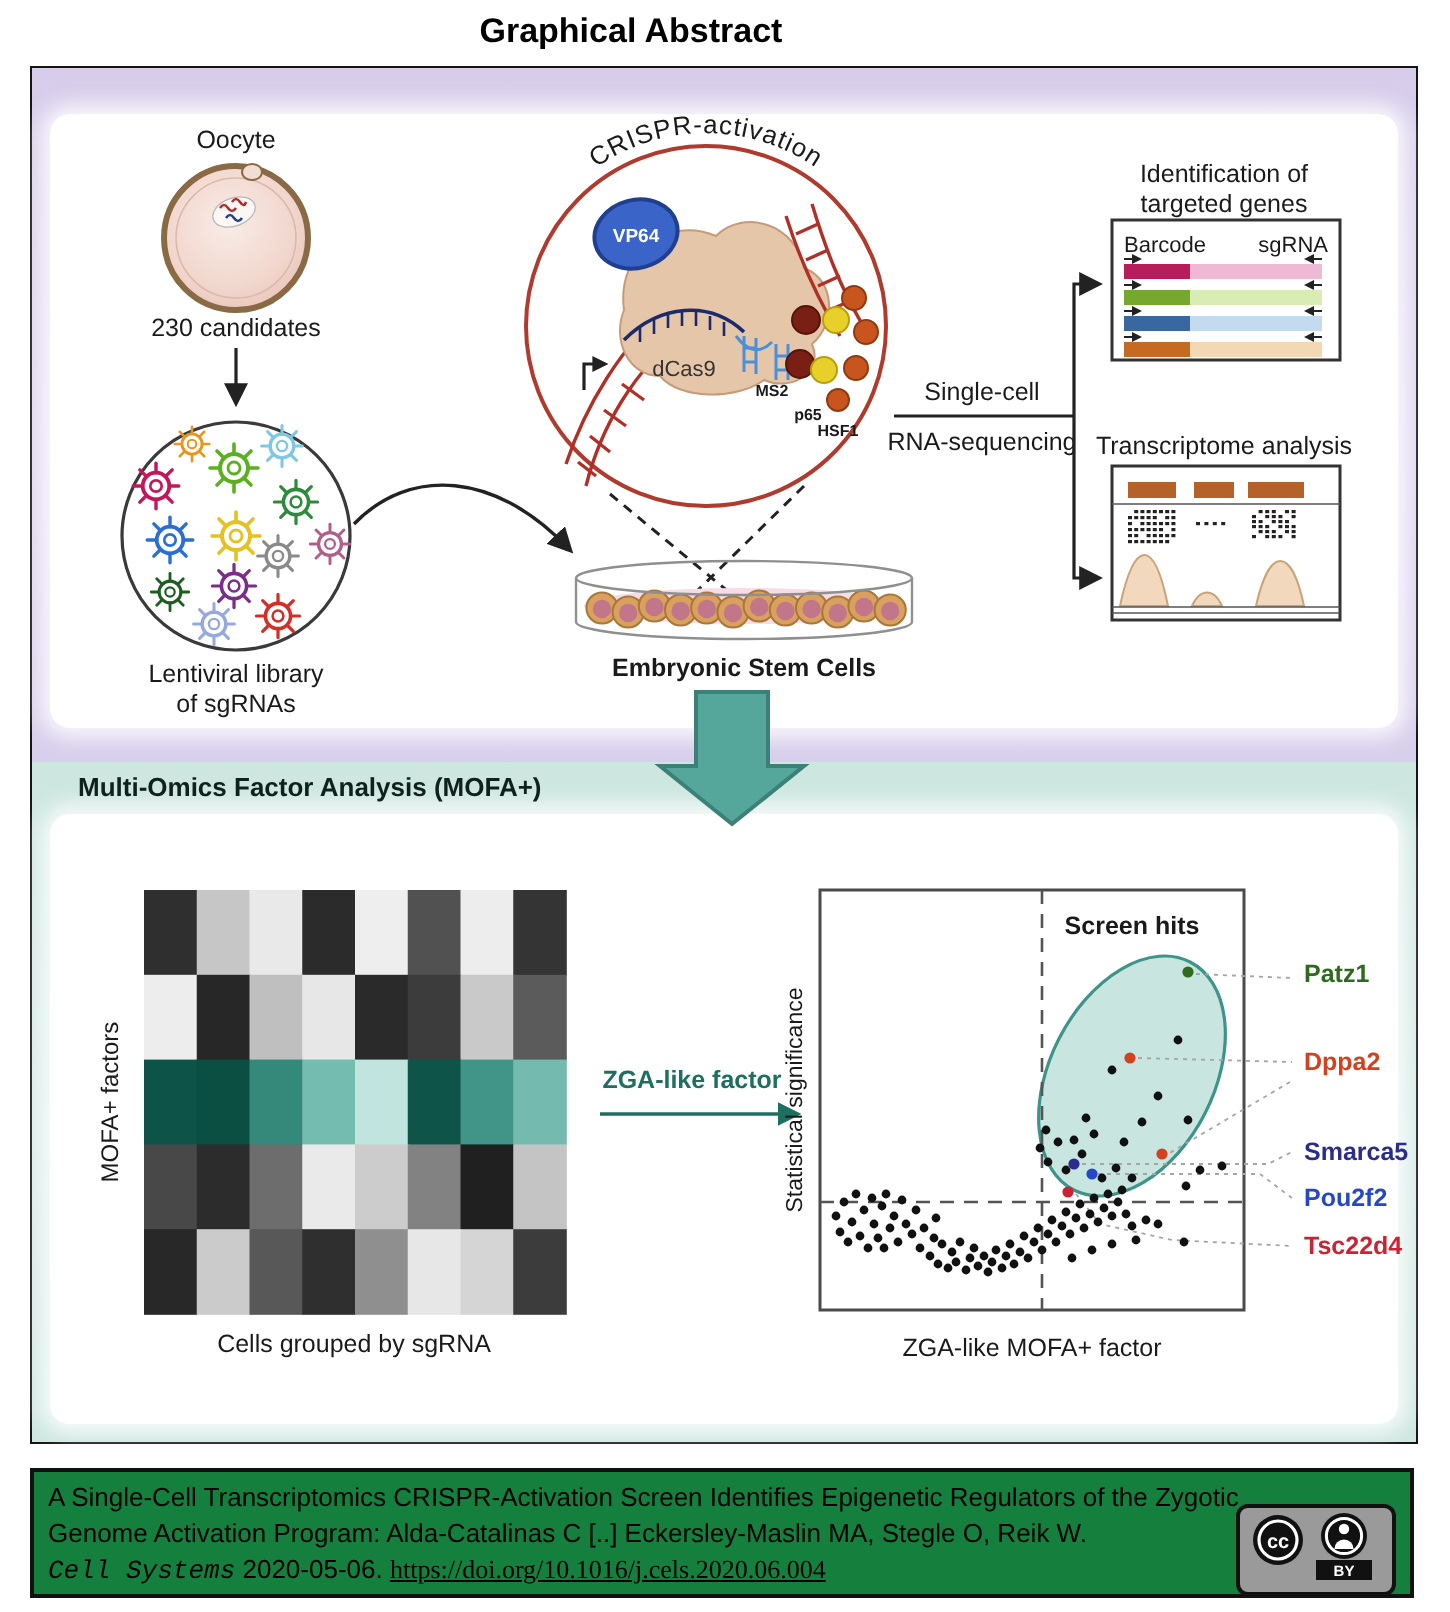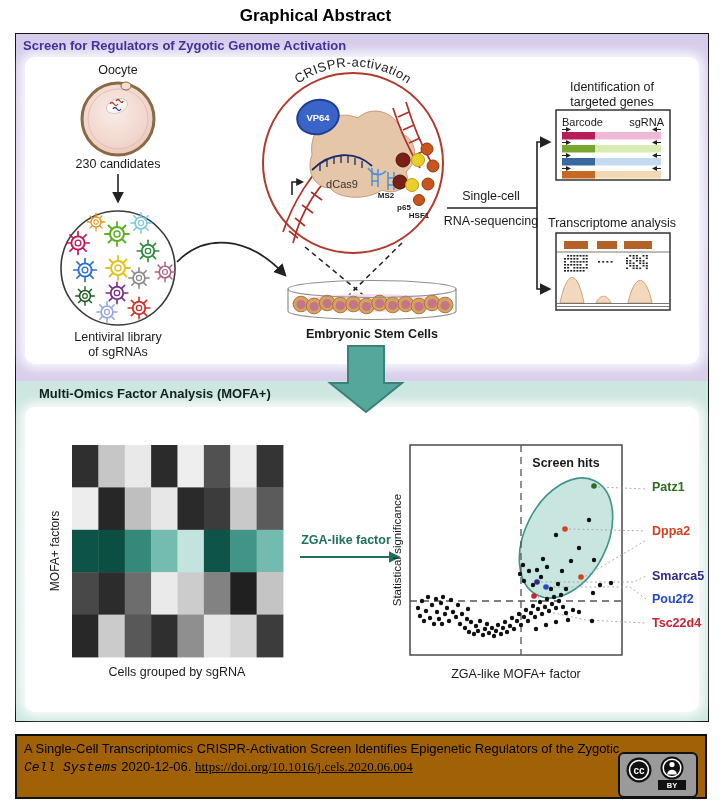--- a/index.html
+++ b/index.html
@@ -14,40 +14,39 @@
   .sec2{position:absolute;left:0;top:347px;width:692px;height:340px;
         background:linear-gradient(180deg,#cde6e0 0%,#d8ece7 55%,#cfe7e1 100%);}
   .inner1{position:absolute;left:9px;top:23px;width:674px;height:307px;
           background:#fff;border-radius:10px;box-shadow:0 0 10px 5px rgba(255,255,255,.8);}
   .inner2{position:absolute;left:9px;top:373px;width:674px;height:305px;
           background:#fff;border-radius:10px;box-shadow:0 0 10px 5px rgba(255,255,255,.8);}
   .hdr1{position:absolute;left:7px;top:4px;font-size:13px;font-weight:bold;color:#43309e;}
   .hdr2{position:absolute;left:7px;top:352px;font-size:13px;font-weight:bold;color:#10201d;padding-left:16px;}
   #diagram{position:absolute;left:0;top:0;}
   .citation{position:absolute;left:15px;top:734px;width:692px;height:65px;
-            border:2px solid #111;background:#a16207;box-sizing:border-box;
+            border:2px solid #111;background:#15803d;box-sizing:border-box;
             padding:4px 0 0 7px;font-size:13px;color:#000;line-height:18px;}
   .cit-line{white-space:nowrap;}
   .doi{text-decoration:underline;cursor:pointer;font-family:Liberation Serif, serif;}
   .journal{font-style:italic;font-family:Liberation Mono, monospace;}
   .cc-badge{position:absolute;right:7px;top:16px;width:76px;height:42px;
             background:#9a9a9a;border:2px solid #111;border-radius:6px;text-align:center;}
   svg text{font-family:"Liberation Sans",sans-serif;}
 </style>
 </head>
 <body>
 
 <div class="title">Graphical Abstract</div>
 
 <div class="figure">
   <div class="sec1"></div>
   <div class="sec2"></div>
   <div class="inner1"></div>
   <div class="inner2"></div>
-  <div class="hdr1">Screen for Regulators of Zygotic Genome Activation</div>
   <div class="hdr2">Multi-Omics Factor Analysis (MOFA+)</div>
 </div>
 
 <svg id="diagram" width="725" height="806" viewBox="0 0 725 806">
   <defs>
     <radialGradient id="oocGrad" cx="45%" cy="40%" r="65%">
       <stop offset="0%" stop-color="#f9ece7"></stop>
       <stop offset="70%" stop-color="#f1d6cd"></stop>
       <stop offset="100%" stop-color="#e9c4b8"></stop>
     </radialGradient>
@@ -590,21 +589,22 @@
         <text x="652" y="603" font-size="12.5" font-weight="bold" fill="#2448c8">Pou2f2</text>
         <text x="652" y="627" font-size="12.5" font-weight="bold" fill="#cc2233">Tsc22d4</text>
       </g>
     <text transform="rotate(-90 401 550)" x="401" y="550" text-anchor="middle" font-size="11.5" fill="#1a1a1a">Statistical significance</text>
     <text x="516" y="678" text-anchor="middle" font-size="12.5" fill="#1a1a1a">ZGA-like MOFA+ factor</text>
   </g>
 </svg>
 
 <div class="citation">
   <div class="cit-line">A Single-Cell Transcriptomics CRISPR-Activation Screen Identifies Epigenetic Regulators of the Zygotic</div>
-  <div class="cit-line"><span class="journal">Cell Systems</span><span> 2020-12-06. </span><span class="doi">https://doi.org/10.1016/j.cels.2020.06.004</span></div>
+  <div class="cit-line">Genome Activation Program: Alda-Catalinas C [..] Eckersley-Maslin MA, Stegle O, Reik W.</div>
+  <div class="cit-line"><span class="journal">Cell Systems</span><span> 2020-05-06. </span><span class="doi">https://doi.org/10.1016/j.cels.2020.06.004</span></div>
   <div class="cc-badge">
     <svg width="72" height="38" viewBox="0 0 72 38">
       <g>
         <circle cx="17" cy="16" r="12.5" fill="#111"></circle>
         <circle cx="17" cy="16" r="9.5" fill="none" stroke="#fff" stroke-width="1.6"></circle>
         <text x="17" y="20" text-anchor="middle" font-size="10" font-weight="bold" fill="#fff">cc</text>
       </g>
       <g>
         <circle cx="50" cy="14" r="11.5" fill="#111"></circle>
         <circle cx="50" cy="14" r="8.8" fill="none" stroke="#fff" stroke-width="1.5"></circle>

